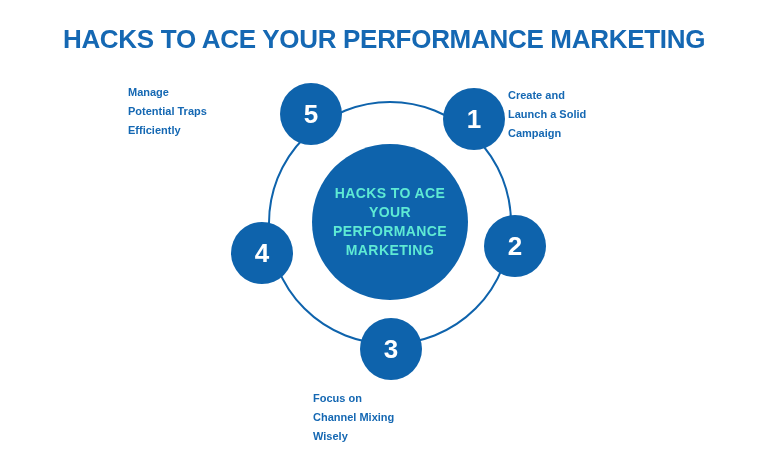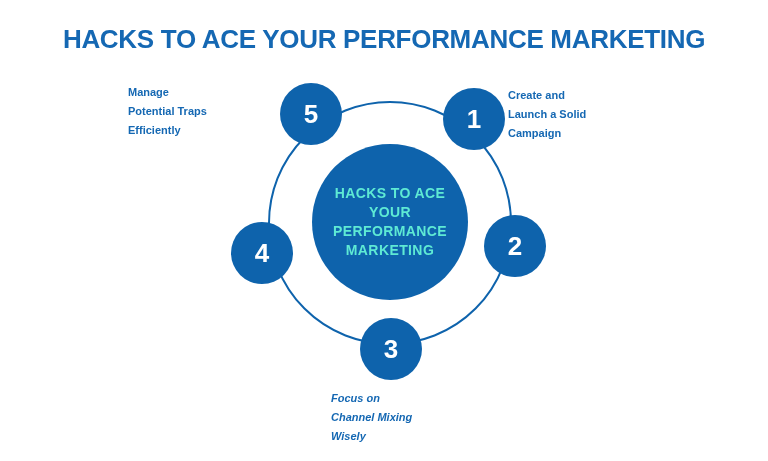--- a/index.html
+++ b/index.html
@@ -85,21 +85,21 @@
     position: absolute;
     color: var(--text-blue, #1568B3);
     font-size: 11px;
     font-weight: bold;
     line-height: 19px;
     text-align: left;
     white-space: pre-line;
   }
   .label-1 { left: 508px; top: 86px;  width: 150px; }
   .label-2 { left: 543px; top: 211px; width: 150px; }
-  .label-3 { left: 331px; top: 389px; width: 160px; font-style: italic; }
+  .label-3 { left: 313px; top: 389px; width: 160px; }
   .label-4 { left: 66px;  top: 225px; width: 170px; }
   .label-5 { left: 128px; top: 83px;  width: 160px; }
 </style>
 </head>
 <body>
 
 <div class="stage">
 
   <h1 class="page-title">HACKS TO ACE YOUR PERFORMANCE MARKETING</h1>
 

